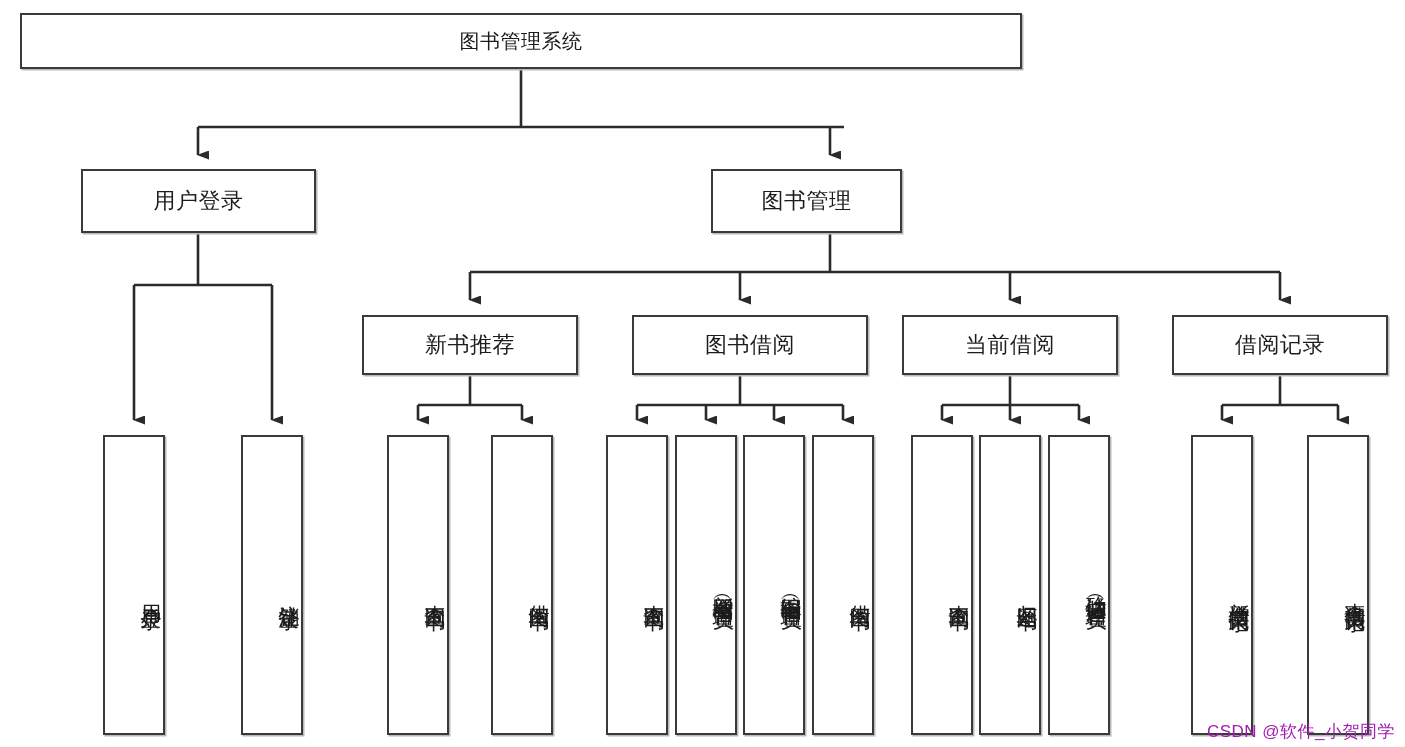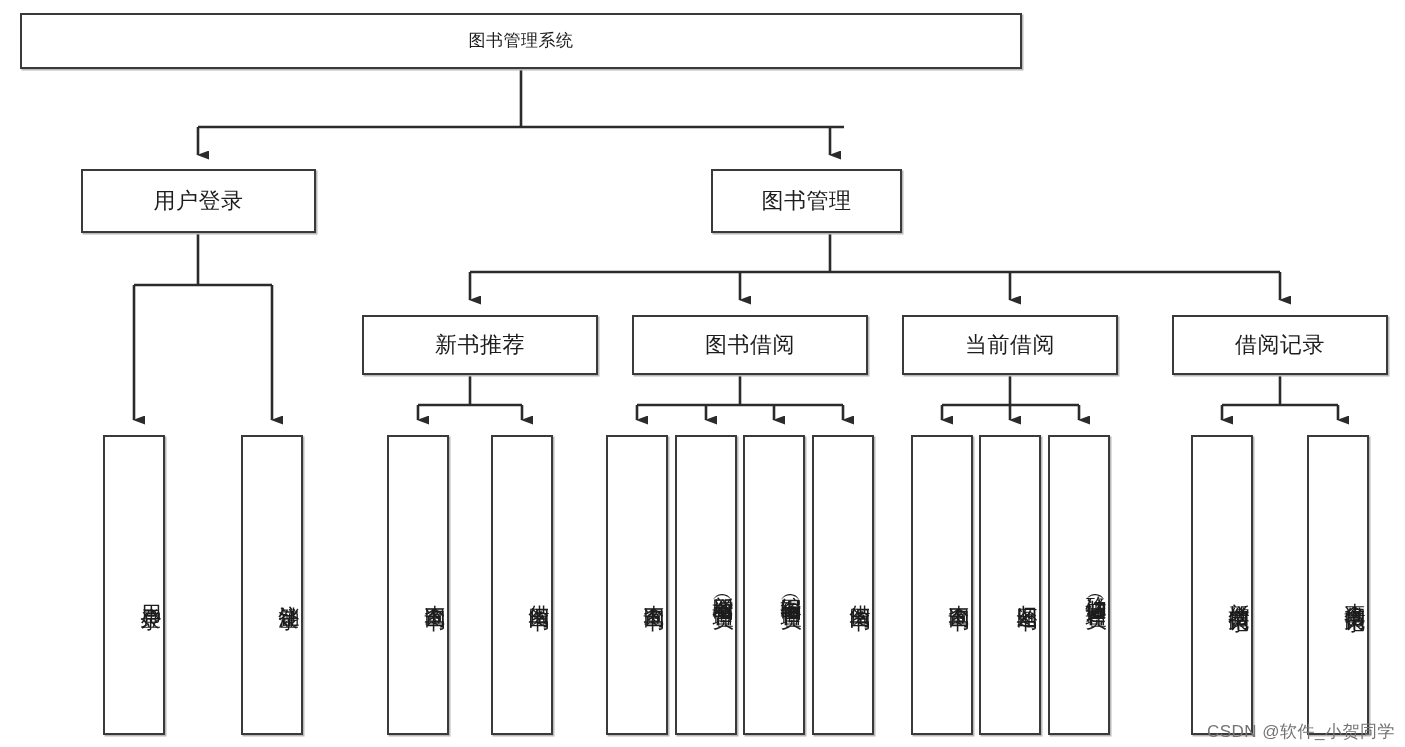--- a/index.html
+++ b/index.html
@@ -35,21 +35,21 @@
     align-items: center;
     justify-content: center;
     color: #1c1c1c;
     overflow: hidden;
   }
   .node.h {
     font-size: 22px;
     letter-spacing: 0.5px;
   }
   .node.root {
-    font-size: 17px;
+    font-size: 20px;
   }
   .node.v {
     writing-mode: vertical-rl;
     text-orientation: upright;
     font-size: 21px;
     letter-spacing: 2px;
     padding-top: 14px;
     align-items: flex-start;
     justify-content: center;
   }
@@ -59,21 +59,21 @@
   .node .lbl {
     display: block;
     line-height: 1.15;
     white-space: nowrap;
   }
   .watermark {
     position: absolute;
     right: 10px;
     bottom: 4px;
     font-size: 17px;
-    color: #737373;
+    color: #a21caf;
     letter-spacing: 0.5px;
     white-space: nowrap;
   }
 </style>
 </head>
 <body>
 
 <div id="canvas">
 
   <svg id="wires" viewBox="0 0 1405 747">
@@ -130,21 +130,21 @@
     <span class="lbl">图书管理系统</span>
   </div>
 
   <div class="node h" style="left:81px; top:169px; width:235px; height:64px;">
     <span class="lbl">用户登录</span>
   </div>
   <div class="node h" style="left:711px; top:169px; width:191px; height:64px;">
     <span class="lbl">图书管理</span>
   </div>
 
-  <div class="node h" style="left:362px; top:315px; width:236px; height:60px;">
+  <div class="node h" style="left:362px; top:315px; width:216px; height:60px;">
     <span class="lbl">新书推荐</span>
   </div>
   <div class="node h" style="left:632px; top:315px; width:236px; height:60px;">
     <span class="lbl">图书借阅</span>
   </div>
   <div class="node h" style="left:1172px; top:315px; width:216px; height:60px;">
     <span class="lbl">借阅记录</span>
   </div>
   <div class="node h" style="left:902px; top:315px; width:216px; height:60px;">
     <span class="lbl">当前借阅</span>

